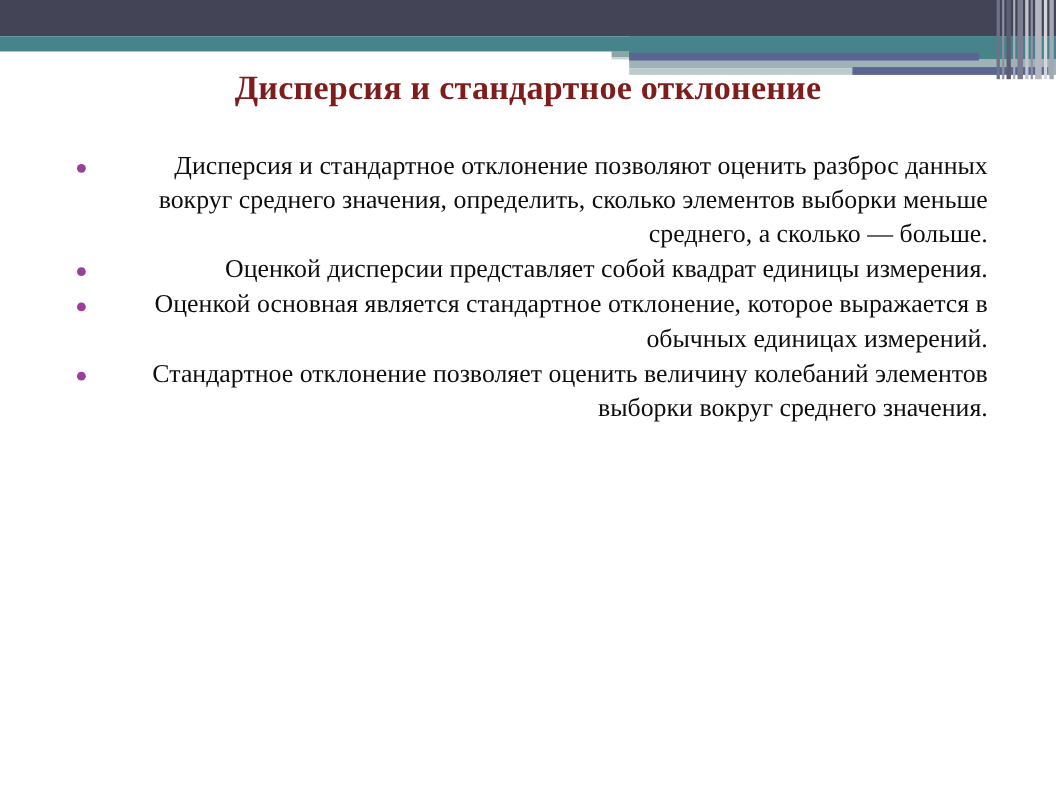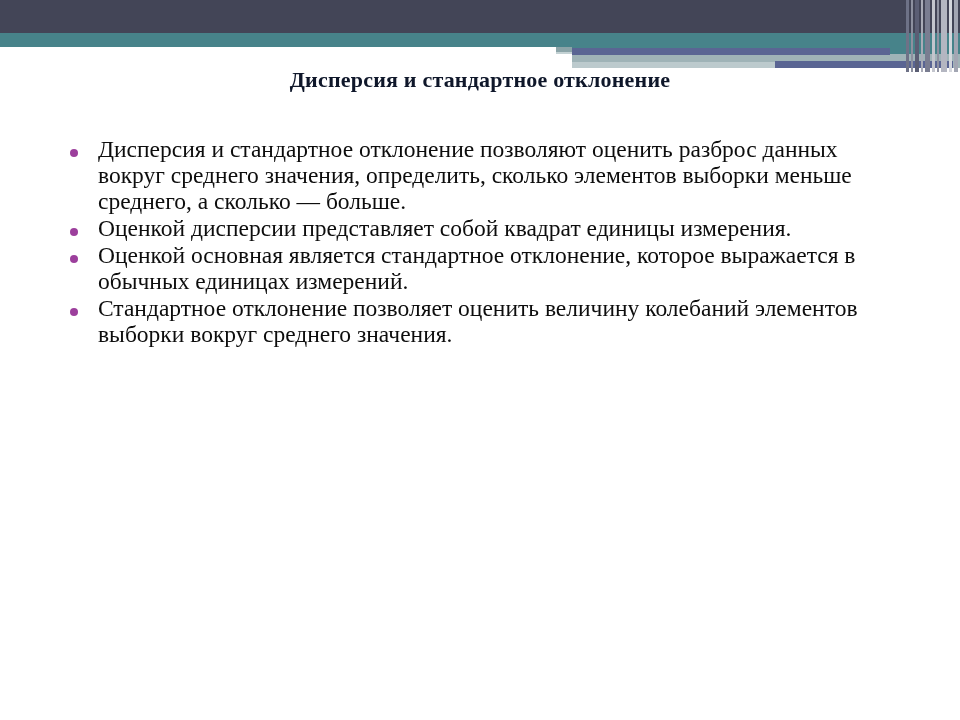--- a/index.html
+++ b/index.html
@@ -152,24 +152,24 @@
     height: 72px;
   }
 
   
   .title {
     position: absolute;
     left: 0;
     top: 60px;
     width: 960px;
     text-align: center;
-    color: #0f172a;
+    color: #7f1d1d;
     font-family: "Liberation Serif", "DejaVu Serif", serif;
     font-weight: bold;
-    font-size: 22px;
+    font-size: 31px;
     letter-spacing: 0.2px;
     line-height: 40px;
     white-space: nowrap;
   }
 
   
   .body {
     position: absolute;
     left: 62px;
     top: 136px;
@@ -179,23 +179,23 @@
     list-style: none;
     margin: 0;
     padding: 0;
   }
   ul.bullets > li {
     position: relative;
     padding-left: 36px;
     margin: 0 0 1px 0;
     font-family: "Liberation Serif", "DejaVu Serif", serif;
     font-size: 23.5px;
-    line-height: 26px;
+    line-height: 31px;
     color: #0d0d0d;
-    text-align: left;
+    text-align: right;
   }
   ul.bullets > li .dot {
     position: absolute;
     left: 8px;
     top: 13px;
     width: 8px;
     height: 8px;
     border-radius: 50%;
     background: #9c3f9c;
   }

